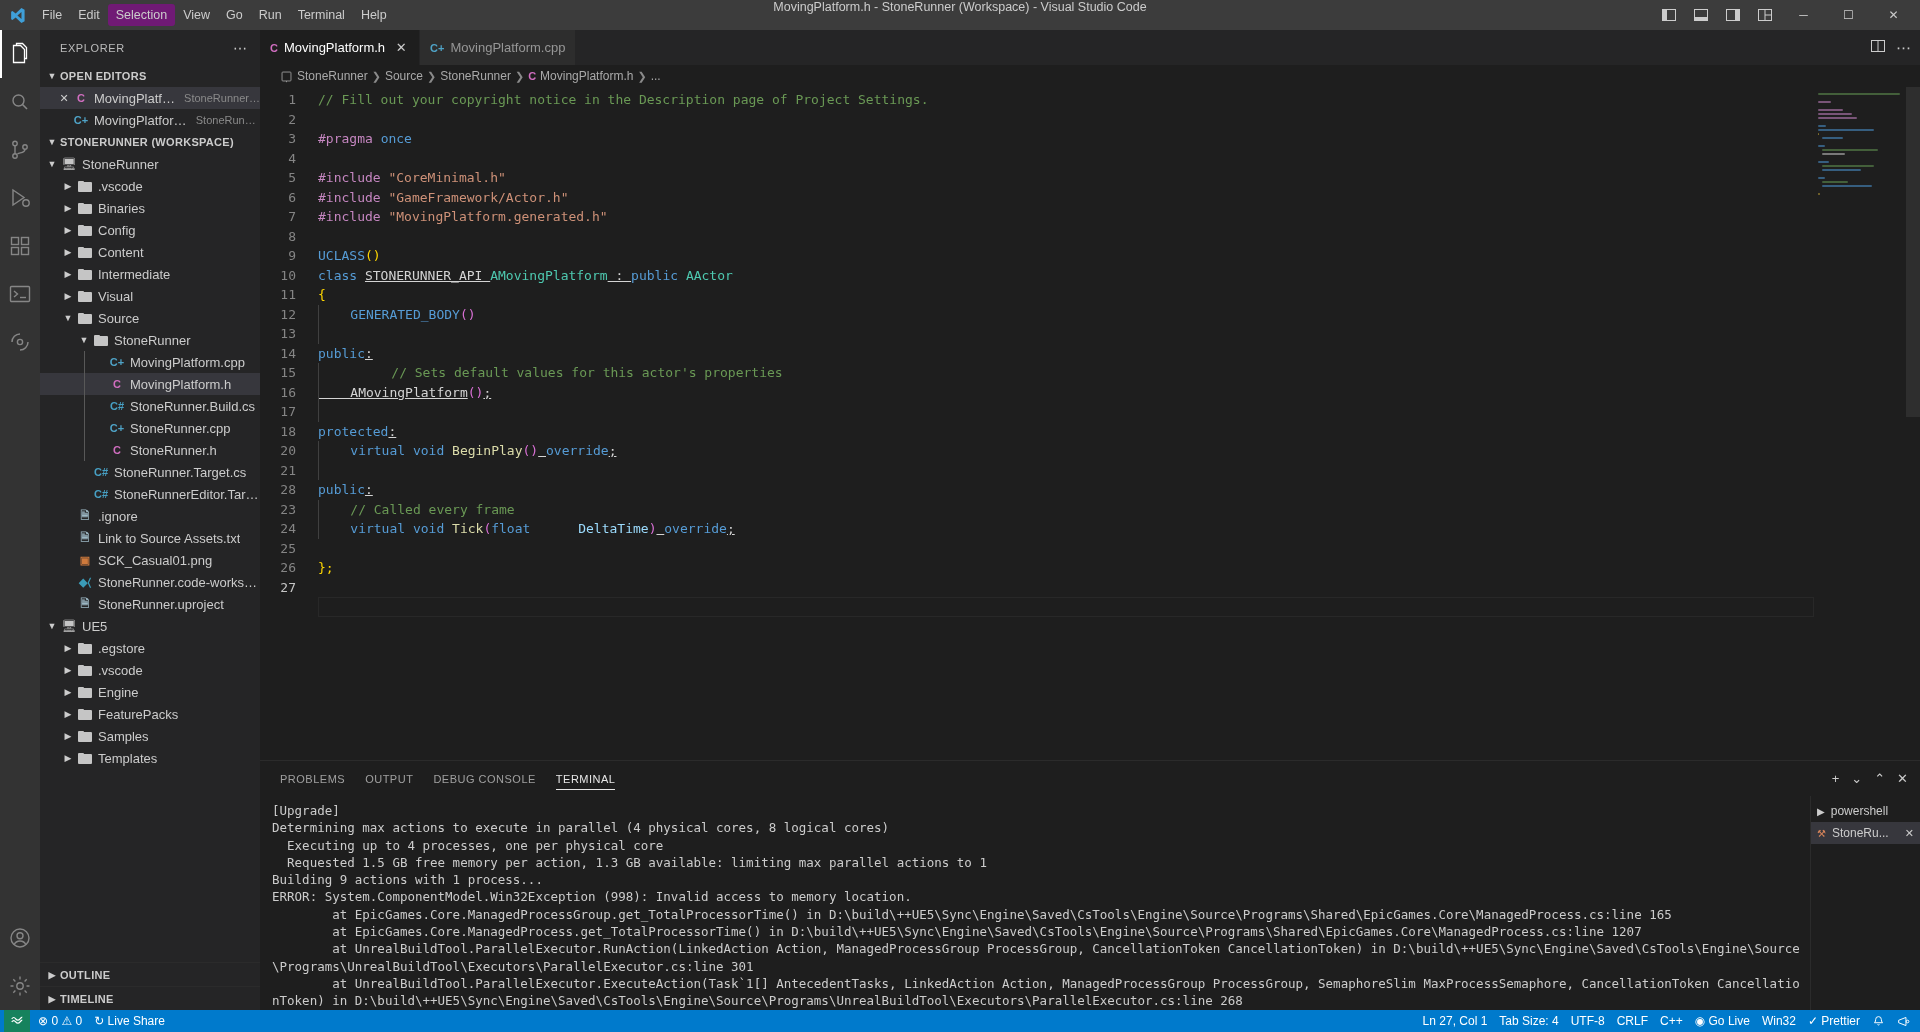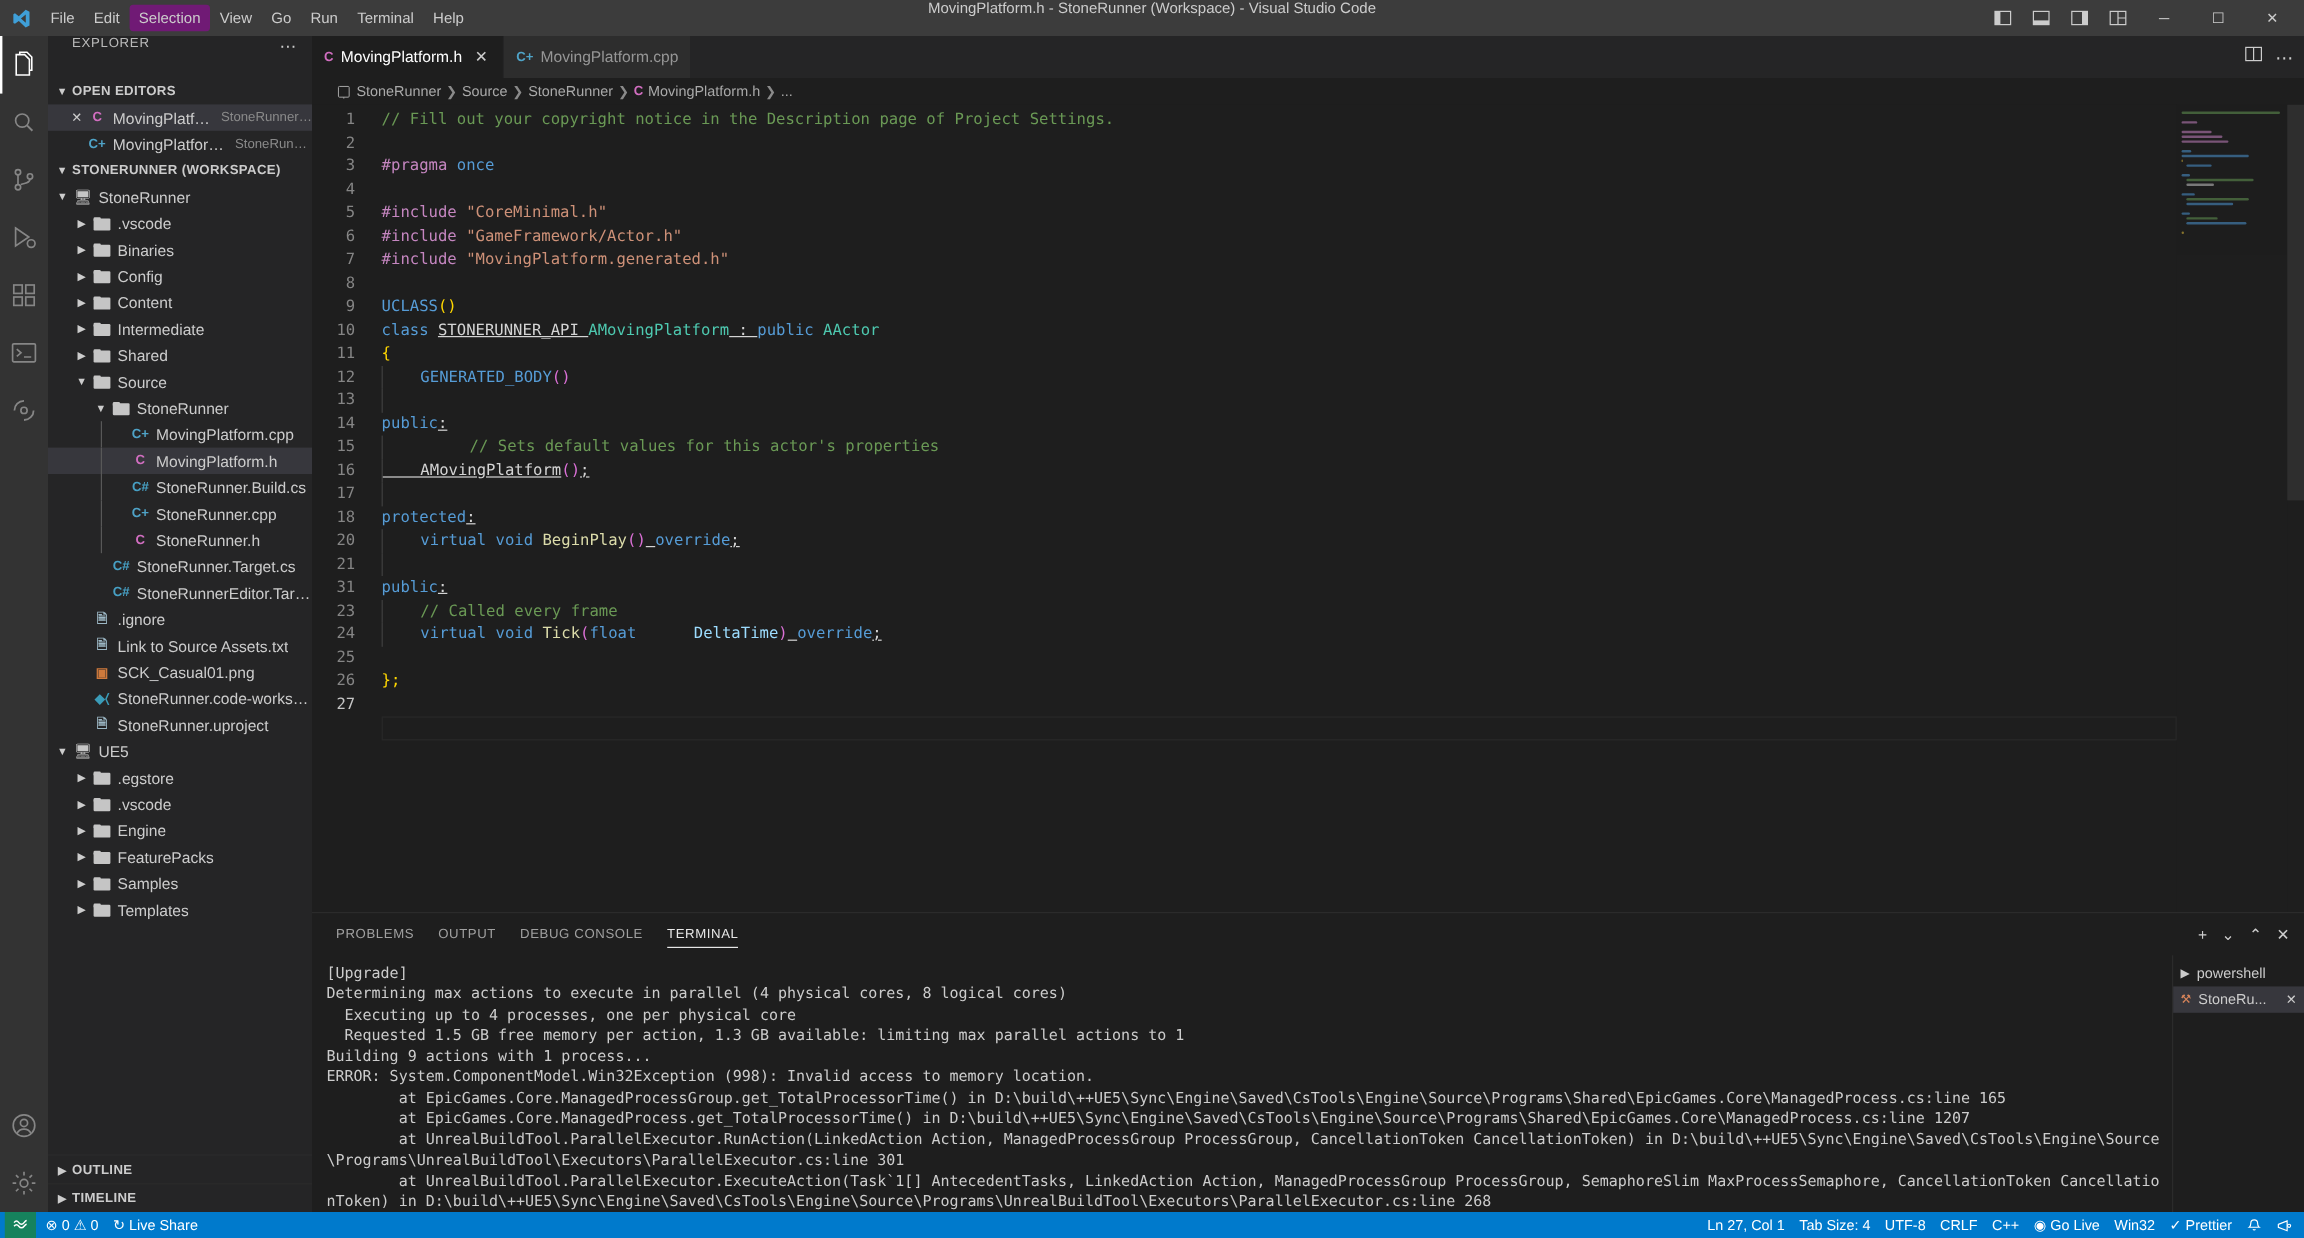--- a/index.html
+++ b/index.html
@@ -59,21 +59,21 @@
     content: ""; position: absolute; left: 0; top: 0; bottom: 0; width: 2px; background: #ffffff;
   }
   .act-spacer { flex: 1 1 auto; }
 
   
   .sidebar {
     width: 220px; background: #252526; flex: 0 0 220px;
     display: flex; flex-direction: column; font-size: 13px; min-height: 0;
   }
   .sb-header {
-    height: 35px; display: flex; padding: 0 12px 0 20px;
+    height: 35px; display: flex; align-items: center; padding: 0 12px 0 20px;
     font-size: 11px; letter-spacing: .6px; color: #bbbbbb; flex: 0 0 35px;
   }
   .sb-header .dots { margin-left: auto; color: #cccccc; font-size: 14px; letter-spacing: 1px; }
   .sb-scroll { flex: 1 1 auto; overflow: hidden; min-height: 0; }
 
   .section-title {
     height: 22px; display: flex; align-items: center; font-size: 11px;
     font-weight: bold; color: #cccccc; letter-spacing: .3px; padding-left: 4px;
   }
   .twisty { width: 16px; text-align: center; font-size: 9px; color: #cccccc; flex: 0 0 16px; }
@@ -418,21 +418,21 @@
             <span class="icon-cell ">
               <span class="folder-ic"></span>
             </span>
             <span class="lbl">Intermediate</span>
           </div>
           <div class="row" style="padding-left: 20px;">
             <span class="twisty">▶</span>
             <span class="icon-cell ">
               <span class="folder-ic"></span>
             </span>
-            <span class="lbl">Shared</span>
+            <span class="lbl">Visual</span>
           </div>
           <div class="row" style="padding-left: 20px;">
             <span class="twisty">▼</span>
             <span class="icon-cell ">
               <span class="folder-ic"></span>
             </span>
             <span class="lbl">Source</span>
           </div>
           <div class="row" style="padding-left: 36px;">
             <span class="twisty">▼</span>
@@ -624,21 +624,21 @@
           <div class="cline"><span class="gut">11</span><span class="ctext"><span class="pn2">{</span></span></div>
           <div class="cline"><span class="gut">12</span><span class="ctext" style="border-left: 1px solid rgb(64, 64, 64);"><span class="kw">    GENERATED_BODY</span><span class="pn">()</span></span></div>
           <div class="cline"><span class="gut">13</span><span class="ctext" style="border-left: 1px solid rgb(64, 64, 64);">&nbsp;</span></div>
           <div class="cline"><span class="gut">14</span><span class="ctext"><span class="kw">public</span><span class="pl">:</span></span></div>
           <div class="cline"><span class="gut">15</span><span class="ctext" style="border-left: 1px solid rgb(64, 64, 64); padding-left: 41px;"><span class="cm">    // Sets default values for this actor's properties</span></span></div>
           <div class="cline"><span class="gut">16</span><span class="ctext" style="border-left: 1px solid rgb(64, 64, 64);"><span class="pl">    AMovingPlatform</span><span class="pn">()</span><span class="pl">;</span></span></div>
           <div class="cline"><span class="gut">17</span><span class="ctext" style="border-left: 1px solid rgb(64, 64, 64);">&nbsp;</span></div>
           <div class="cline"><span class="gut">18</span><span class="ctext"><span class="kw">protected</span><span class="pl">:</span></span></div>
           <div class="cline"><span class="gut">20</span><span class="ctext" style="border-left: 1px solid rgb(64, 64, 64);"><span class="kw">    virtual void </span><span class="fn">BeginPlay</span><span class="pn">()</span><span class="pl"> </span><span class="kw">override</span><span class="pl">;</span></span></div>
           <div class="cline"><span class="gut">21</span><span class="ctext" style="border-left: 1px solid rgb(64, 64, 64);">&nbsp;</span></div>
-          <div class="cline"><span class="gut">31</span><span class="ctext"><span class="kw">public</span><span class="pl">:</span></span></div>
+          <div class="cline"><span class="gut">28</span><span class="ctext"><span class="kw">public</span><span class="pl">:</span></span></div>
           <div class="cline"><span class="gut">23</span><span class="ctext" style="border-left: 1px solid rgb(64, 64, 64);"><span class="cm">    // Called every frame</span></span></div>
           <div class="cline"><span class="gut">24</span><span class="ctext" style="border-left: 1px solid rgb(64, 64, 64);"><span class="kw">    virtual void </span><span class="fn">Tick</span><span class="pn">(</span><span class="kw">float </span><span class="id">DeltaTime</span><span class="pn">)</span><span class="pl"> </span><span class="kw">override</span><span class="pl">;</span></span></div>
           <div class="cline"><span class="gut">25</span><span class="ctext">&nbsp;</span></div>
           <div class="cline"><span class="gut">26</span><span class="ctext"><span class="pn2">};</span></span></div>
           <div class="cline"><span class="gut cur">27</span><span class="ctext">&nbsp;</span></div>
         </div>
       <div class="cur-line-border" id="cur-line" style="top: 510px;"></div>
       <div class="minimap">
         <div class="mm-lines" id="minimap-lines">
             <div class="mm-line" style="background: rgb(74, 107, 64); width: 81.9px; margin-left: 0px;"></div>

